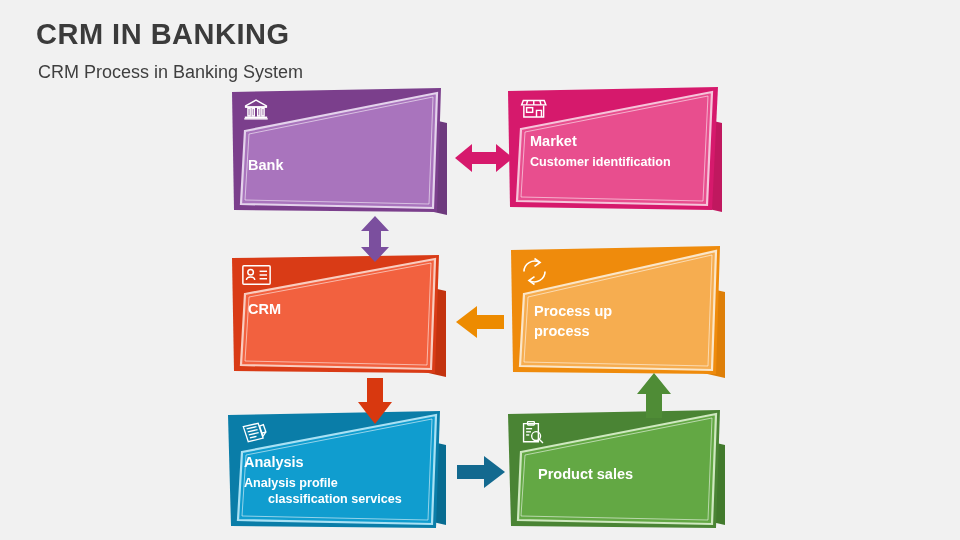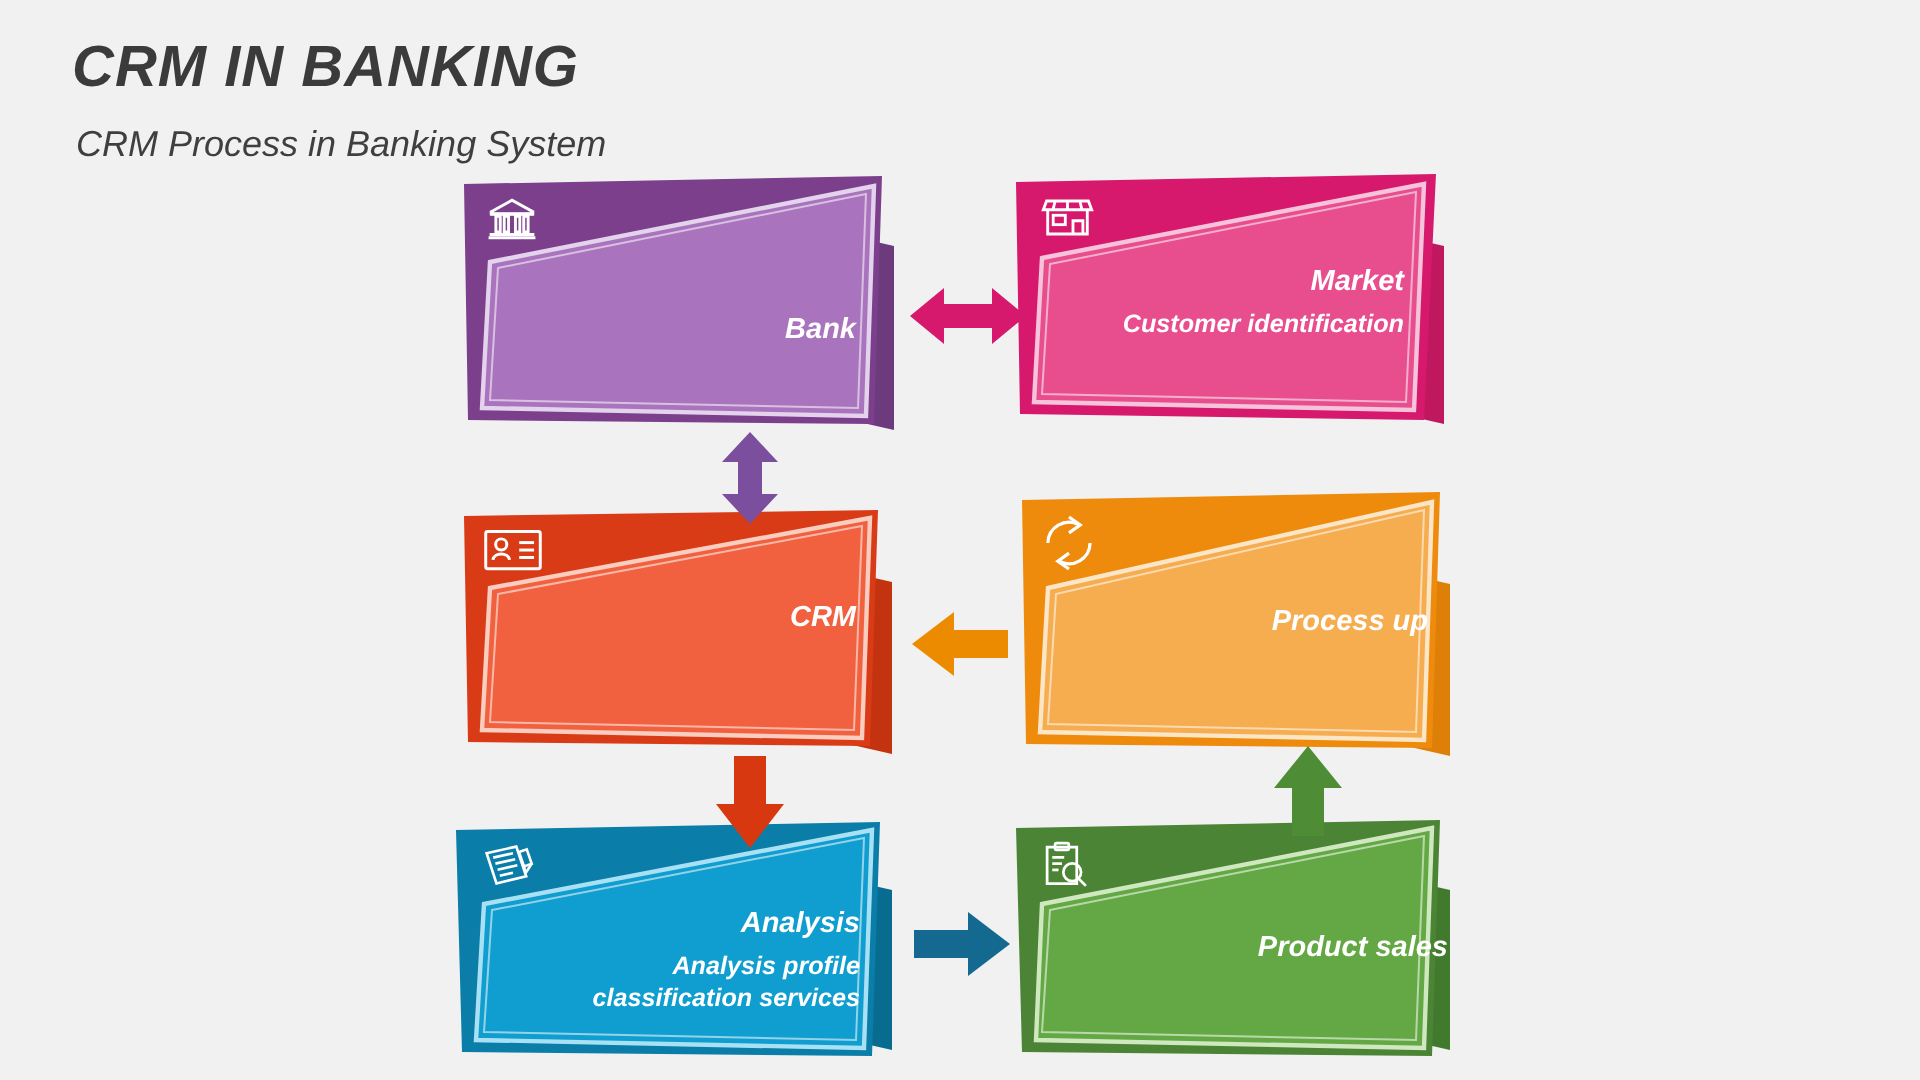--- a/index.html
+++ b/index.html
@@ -5,21 +5,20 @@
   html, body {
     margin: 0; padding: 0;
     background: #ffffff;
   }
   #slide {
     position: relative;
     width: 960px; height: 540px;
     background: #f1f1f1;
     overflow: hidden;
     font-family: "Liberation Sans", sans-serif;
-    font-style: italic;
   }
   #title {
     position: absolute;
     left: 36px; top: 18px;
     font-size: 29px;
     font-weight: bold;
     color: #3b3b3b;
     letter-spacing: 0.5px;
     white-space: nowrap;
   }
@@ -30,21 +29,21 @@
     color: #3f3f3f;
     white-space: nowrap;
   }
   svg#canvas {
     position: absolute;
     left: 0; top: 0;
     width: 960px; height: 540px;
   }
   .node-label {
     position: absolute;
-    text-align: right;
+    text-align: left;
     color: #ffffff;
     pointer-events: none;
   }
   .node-title {
     font-size: 14.5px;
     font-weight: bold;
     line-height: 1.35;
     white-space: nowrap;
   }
   .node-desc {
@@ -193,25 +192,26 @@
     <div class="node-title">Market</div>
     <div class="node-desc">Customer identification</div>
   </div>
 
   <div class="node-label" style="left:248px; top:300px; width:180px;">
     <div class="node-title">CRM</div>
   </div>
 
   <div class="node-label" style="left:534px; top:302px; width:180px;">
     <div class="node-title">Process up</div>
+    <div class="node-title">process</div>
   </div>
 
   <div class="node-label" style="left:244px; top:453px; width:186px;">
     <div class="node-title">Analysis</div>
     <div class="node-desc">Analysis profile</div>
-    <div class="node-desc" style="margin-top:0;">classification services</div>
+    <div class="node-desc" style="margin-top:0;padding-left:24px;">classification services</div>
   </div>
 
   <div class="node-label" style="left:538px; top:465px; width:186px;">
     <div class="node-title">Product sales</div>
   </div>
 
 </div>
 
 </body></html>

